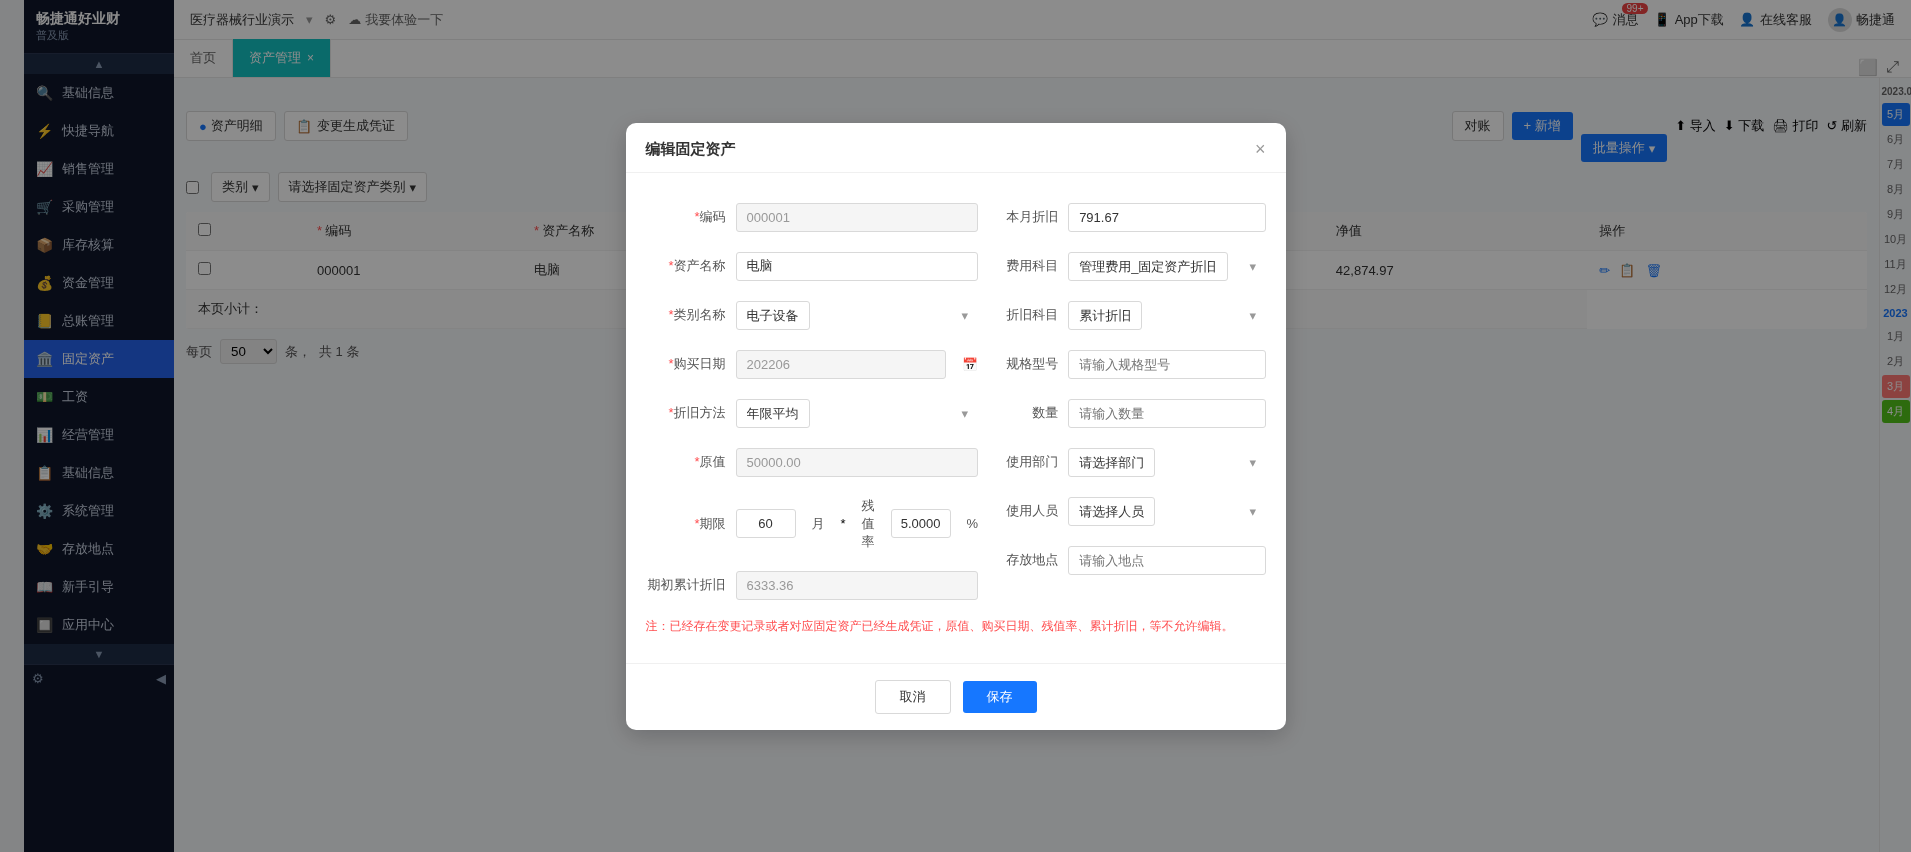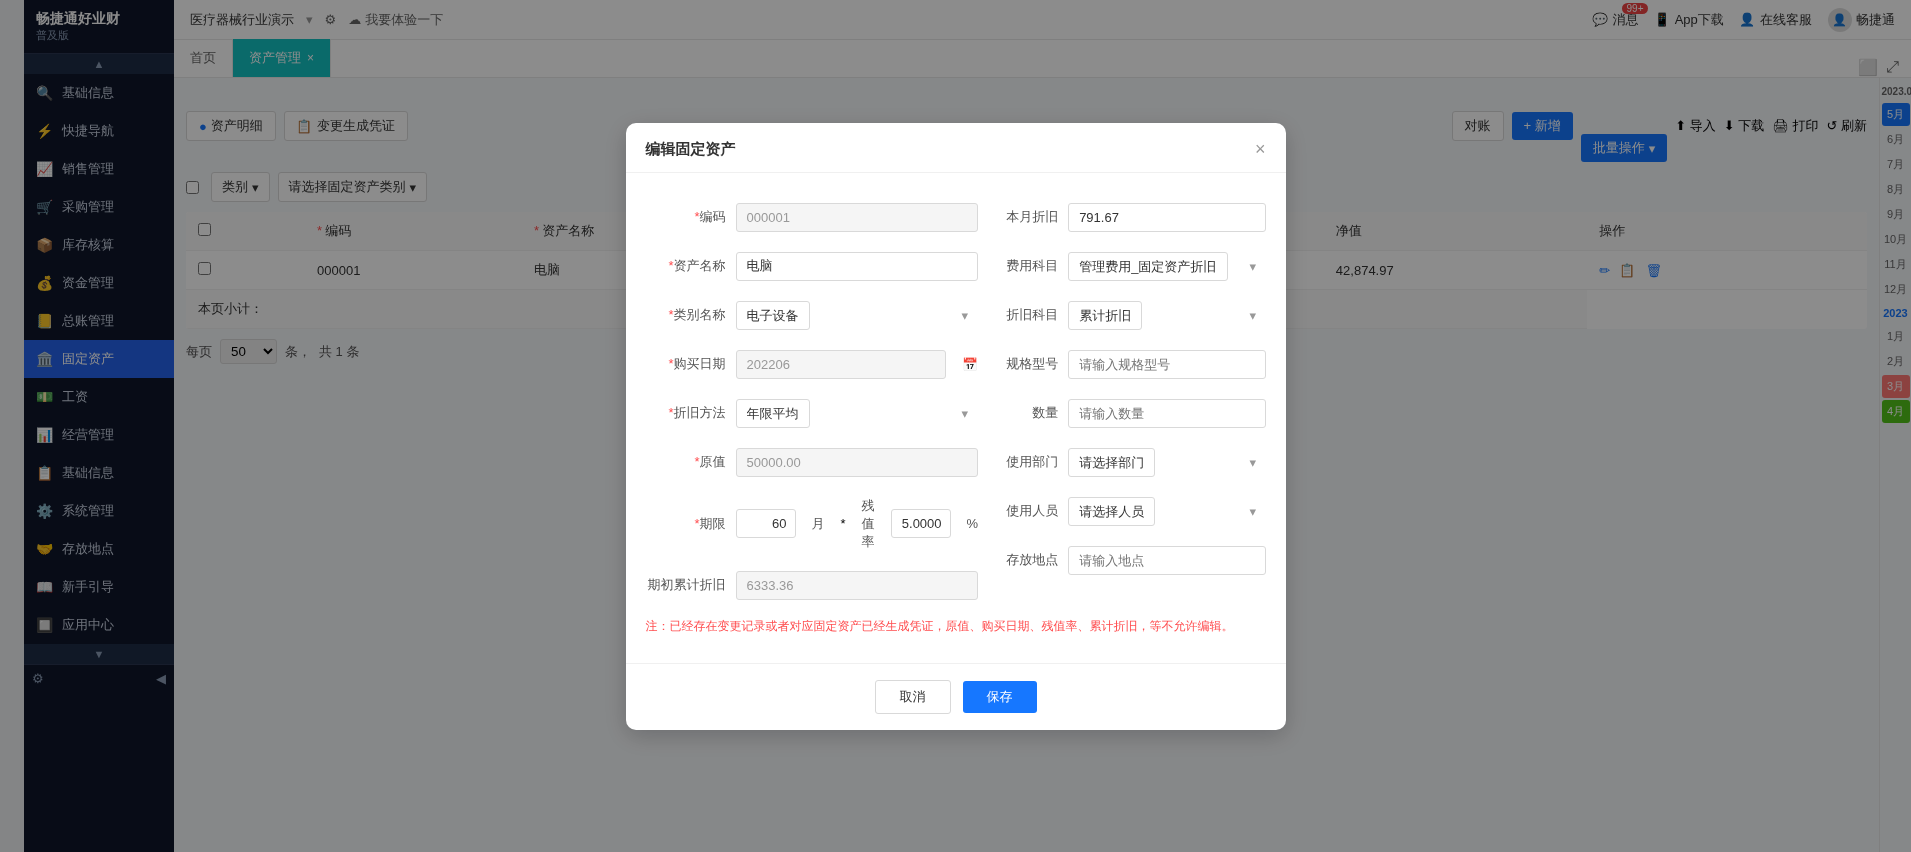--- a/index.html
+++ b/index.html
@@ -86,21 +86,21 @@
     .form-label { width: 90px; text-align: right; padding-right: 10px; color: #555; font-size: 13px; flex-shrink: 0; }
     .form-label .req { color: #ff4d4f; }
     .form-input { flex: 1; padding: 6px 10px; border: 1px solid #d9d9d9; border-radius: 3px; font-size: 13px; color: #333; outline: none; }
     .form-input.disabled { background: #f5f5f5; color: #999; }
     .form-input-wrap { flex: 1; display: flex; align-items: center; gap: 16px; }
     .form-select { flex: 1; padding: 6px 10px; border: 1px solid #d9d9d9; border-radius: 3px; font-size: 13px; color: #333; background: #fff; appearance: none; outline: none; cursor: pointer; }
     .form-select-wrap { flex: 1; position: relative; }
     .form-select-wrap::after { content: '▾'; position: absolute; right: 10px; top: 50%; transform: translateY(-50%); color: #999; pointer-events: none; }
     .btn-cancel { padding: 7px 24px; border: 1px solid #d9d9d9; border-radius: 3px; background: #fff; color: #333; cursor: pointer; font-size: 13px; }
     .btn-save { padding: 7px 24px; border: none; border-radius: 3px; background: #1677ff; color: #fff; cursor: pointer; font-size: 13px; }
-    .small-input { width: 60px; padding: 6px 8px; border: 1px solid #d9d9d9; border-radius: 3px; font-size: 13px; color: #333; text-align: right; }
+    .small-input { width: 60px; padding: 6px 8px; border: 1px solid #d9d9d9; border-radius: 3px; font-size: 13px; color: #333; text-align: center; }
     .unit-text { color: #555; font-size: 13px; }
     .calendar-icon { color: #999; cursor: pointer; }
     .note-text { font-size: 12px; color: #ff4d4f; padding: 8px 0; }
   </style>
 </head>
 <body>
 
 <div class="sidebar">
   <div class="sidebar-logo">
     <div class="logo-title">畅捷通好业财</div>

